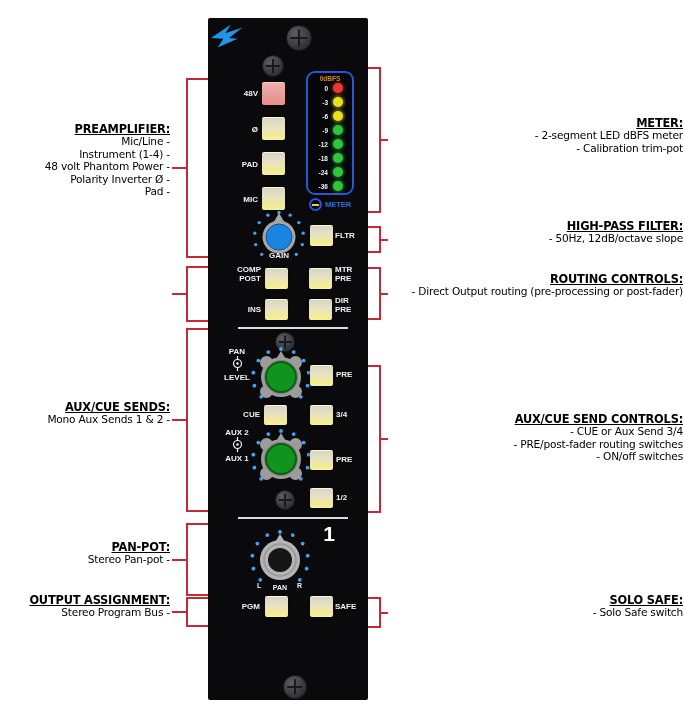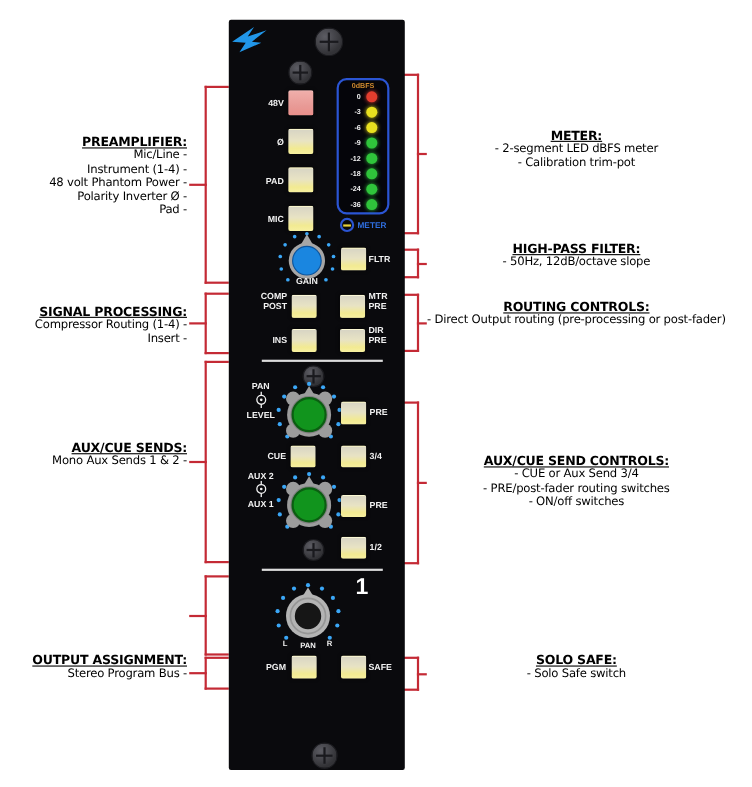--- a/index.html
+++ b/index.html
@@ -2,21 +2,21 @@
 <html style="--annotation-line: #c42a35; --strip-bg: #0a0a0d; --meter-blue: #2b55d4; --logo-blue: #2196e8; --knob-blue: #1a86e0; --knob-green: #11941d; --led-red: #e23d2e; --led-yellow: #e8e01f; --led-green: #2fc43b;"><head>
 <meta charset="utf-8">
 <style>
   html,body{margin:0;padding:0;background:#fff;}
   .canvas{position:relative;width:684px;height:715px;background:#fff;overflow:hidden;
           font-family:"DejaVu Sans",sans-serif;color:#000;}
 
   
   .ann{position:absolute;font-size:10.6px;line-height:12.4px;letter-spacing:-0.2px;white-space:nowrap;}
   .ann-left{left:0;width:170px;text-align:right;}
-  .ann-right{left:377px;width:294px;text-align:center;}
+  .ann-right{left:389px;width:294px;text-align:right;}
   .ann-title{font-weight:bold;font-size:11.4px;text-decoration:underline;}
 
   
   .br{position:absolute;border-style:solid;border-color:var(--annotation-line,#c42a35);}
   .br-l{left:186px;width:20px;border-width:2px 0 2px 2px;}
   .br-l::after{content:"";position:absolute;left:-16px;width:16px;top:50%;margin-top:-1px;
                border-top:2px solid var(--annotation-line,#c42a35);}
   .br-r{left:365px;width:14px;border-width:2px 2px 2px 0;}
   .br-r::after{content:"";position:absolute;right:-9px;width:9px;top:50%;margin-top:-1px;
                border-top:2px solid var(--annotation-line,#c42a35);}
@@ -85,28 +85,27 @@
 <div class="canvas">
 
   <div class="ann ann-left" style="top:123px">
     <div class="ann-title">PREAMPLIFIER:</div>
     <div>Mic/Line -</div>
     <div>Instrument (1-4) -</div>
     <div>48 volt Phantom Power -</div>
     <div>Polarity Inverter Ø -</div>
     <div>Pad -</div>
   </div>
-  <div class="ann ann-left" style="top:277px">
-    <div class="ann-title">SIGNAL PROCESSING:</div>
-    <div>Compressor Routing (1-4) -</div>
-    <div>Insert -</div>
-  </div>
   <div class="ann ann-left" style="top:401px">
     <div class="ann-title">AUX/CUE SENDS:</div>
     <div>Mono Aux Sends 1 &amp; 2 -</div>
+  </div>
+  <div class="ann ann-left" style="top:541px">
+    <div class="ann-title">PAN-POT:</div>
+    <div>Stereo Pan-pot -</div>
   </div>
   <div class="ann ann-left" style="top:594px">
     <div class="ann-title">OUTPUT ASSIGNMENT:</div>
     <div>Stereo Program Bus -</div>
   </div>
 
   <div class="ann ann-right" style="top:117px">
     <div class="ann-title">METER:</div>
     <div>- 2-segment LED dBFS meter</div>
     <div>- Calibration trim-pot</div>

